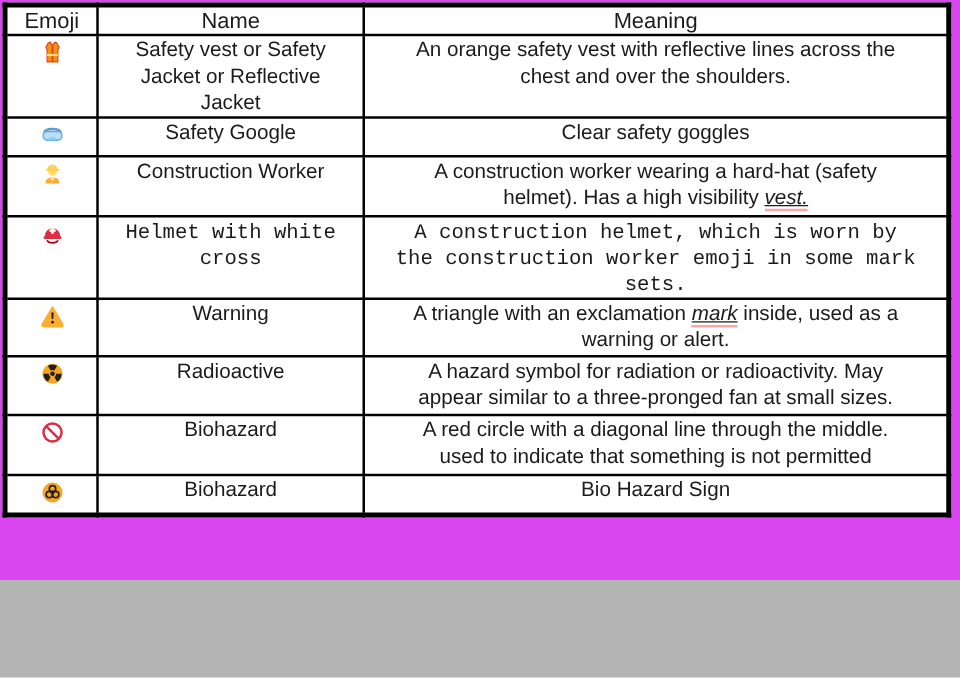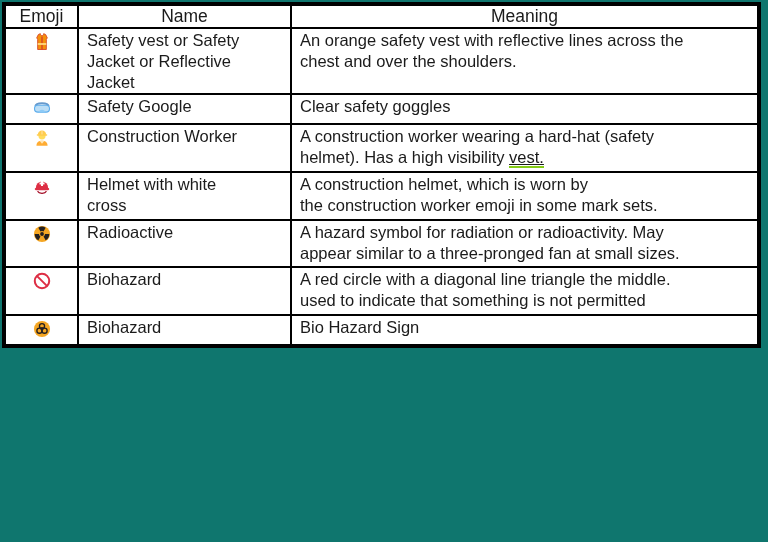--- a/index.html
+++ b/index.html
@@ -1,39 +1,39 @@
 <!DOCTYPE html>
 <html><head>
 <meta charset="utf-8">
 <style>
   html,body{margin:0;padding:0;}
   body{
     width:768px;height:542px;overflow:hidden;
     background:#b4b4b4;
     font-family:"Liberation Sans",sans-serif;
   }
-  .page{position:relative;width:768px;height:542px;background:#0f766e;}
+  .page{position:relative;width:768px;height:464px;background:#d946ef;}
   table.emoji-table{
     position:absolute;top:2px;left:2px;width:759px;
     border-collapse:collapse;table-layout:fixed;background:#ffffff;
     border:4px solid #000;
   }
-  th,td{border:2px solid #000;color:#1b1b1b;}
+  th,td{border:2px solid #000;color:#1b1b1b;text-align:center;}
   th{
     font-weight:400;font-size:17.5px;height:20px;padding:0 4px;
     text-align:center;vertical-align:middle;
   }
   td{
     vertical-align:top;font-size:16.5px;line-height:21px;
     padding:1px 8px 0;white-space:pre-line;
   }
   td.emoji-cell{text-align:center;padding:3px 0 0;}
   .emoji{display:inline-block;width:20px;height:20px;}
   .emoji svg{width:20px;height:20px;display:block;}
-  .u{text-decoration:underline;border-bottom:2px solid #84cc16;}
+  .u{text-decoration:underline;border-bottom:2px solid #fca5a5;font-style:italic;}
 </style>
 </head>
 <body>
 
 <div class="page">
   <table class="emoji-table">
     <colgroup>
       <col style="width:74px">
       <col style="width:213px">
       <col>
@@ -73,32 +73,42 @@
                 <path d="M14 23.5 l4 5 4-5" fill="#FFE8B6"></path>
                 <circle cx="18" cy="14" r="6.5" fill="#FFDC5D"></circle>
                 <path d="M10.5 12 a7.5 7.5 0 0 1 15 0 Z" fill="#FFCC4D"></path>
                 <rect x="8.5" y="11.2" width="19" height="2.6" rx="1.3" fill="#FFCC4D"></rect>
                 <rect x="16.4" y="5.5" width="3.2" height="6" rx="1" fill="#FFD983"></rect>
               </svg></span></td>
     <td class="name-cell">Construction Worker</td>
     <td class="meaning-cell"><span>A construction worker wearing a hard-hat (safety
 helmet). Has a high visibility </span><span class="u">vest.</span></td>
   </tr>
-        <tr class="data-row" style="height: 48px;">
+        <tr class="data-row" style="height: 48px; font-family: Liberation Mono, monospace;">
     <td class="emoji-cell"><span class="emoji" role="img" aria-label="⛑️"><svg viewBox="0 0 36 36">
                 <path d="M7 21 a11 11 0 0 1 22 0 v2 H7 Z" fill="#DD2E44"></path>
                 <rect x="5" y="21.5" width="26" height="4" rx="2" fill="#DD2E44"></rect>
                 <rect x="16.2" y="9" width="3.6" height="9" fill="#fff"></rect>
                 <rect x="13.5" y="11.6" width="9" height="3.6" fill="#fff"></rect>
                 <path d="M10 27.5 a8.5 5.5 0 0 0 16 0" fill="none" stroke="#A0041E" stroke-width="2.4"></path>
               </svg></span></td>
     <td class="name-cell">Helmet with white
 cross</td>
     <td class="meaning-cell">A construction helmet, which is worn by
 the construction worker emoji in some mark sets.</td>
+  </tr>
+        <tr class="data-row" style="height: 46px;">
+    <td class="emoji-cell"><span class="emoji" role="img" aria-label="⚠️"><svg viewBox="0 0 36 36">
+                <path d="M18 5 L32.5 29.5 a2.2 2.2 0 0 1 -1.9 3.3 H5.4 a2.2 2.2 0 0 1 -1.9 -3.3 Z" fill="#FFAC33" stroke="#FFAC33" stroke-width="2.5" stroke-linejoin="round"></path>
+                <path d="M16.4 12.5 h3.2 l-0.5 9.5 h-2.2 Z" fill="#231F20"></path>
+                <circle cx="18" cy="26.5" r="2" fill="#231F20"></circle>
+              </svg></span></td>
+    <td class="name-cell">Warning</td>
+    <td class="meaning-cell"><span>A triangle with an exclamation </span><span class="u">mark</span><span> inside, used as a
+warning or alert.</span></td>
   </tr>
         <tr class="data-row" style="height: 47px;">
     <td class="emoji-cell"><span class="emoji" role="img" aria-label="☢️"><svg viewBox="0 0 36 36">
                 <circle cx="18" cy="18" r="14.5" fill="#F5A623"></circle>
                 <g fill="#231F20">
                   <circle cx="18" cy="18" r="3.4"></circle>
                   <path d="M15.3 13.3 A5.6 5.6 0 0 1 20.7 13.3 L24.6 6.6 A13.3 13.3 0 0 0 11.4 6.6 Z"></path>
                   <path d="M15.3 13.3 A5.6 5.6 0 0 1 20.7 13.3 L24.6 6.6 A13.3 13.3 0 0 0 11.4 6.6 Z" transform="rotate(120 18 18)"></path>
                   <path d="M15.3 13.3 A5.6 5.6 0 0 1 20.7 13.3 L24.6 6.6 A13.3 13.3 0 0 0 11.4 6.6 Z" transform="rotate(240 18 18)"></path>
                 </g>
@@ -106,21 +116,21 @@
     <td class="name-cell">Radioactive</td>
     <td class="meaning-cell">A hazard symbol for radiation or radioactivity. May
 appear similar to a three-pronged fan at small sizes.</td>
   </tr>
         <tr class="data-row" style="height: 48px;">
     <td class="emoji-cell"><span class="emoji" role="img" aria-label="🚫"><svg viewBox="0 0 36 36">
                 <circle cx="18" cy="18" r="13" fill="none" stroke="#DD2E44" stroke-width="3.6"></circle>
                 <line x1="9.2" y1="9.2" x2="26.8" y2="26.8" stroke="#DD2E44" stroke-width="3.6"></line>
               </svg></span></td>
     <td class="name-cell">Biohazard</td>
-    <td class="meaning-cell">A red circle with a diagonal line triangle the middle.
+    <td class="meaning-cell">A red circle with a diagonal line through the middle.
 used to indicate that something is not permitted</td>
   </tr>
         <tr class="data-row" style="height: 24px;">
     <td class="emoji-cell"><span class="emoji" role="img" aria-label="☣️"><svg viewBox="0 0 36 36">
                 <circle cx="18" cy="18" r="14.5" fill="#F5A623"></circle>
                 <g stroke="#231F20" stroke-width="2.4" fill="none">
                   <circle cx="18" cy="12.8" r="4.6"></circle>
                   <circle cx="13.4" cy="21" r="4.6"></circle>
                   <circle cx="22.6" cy="21" r="4.6"></circle>
                 </g>

